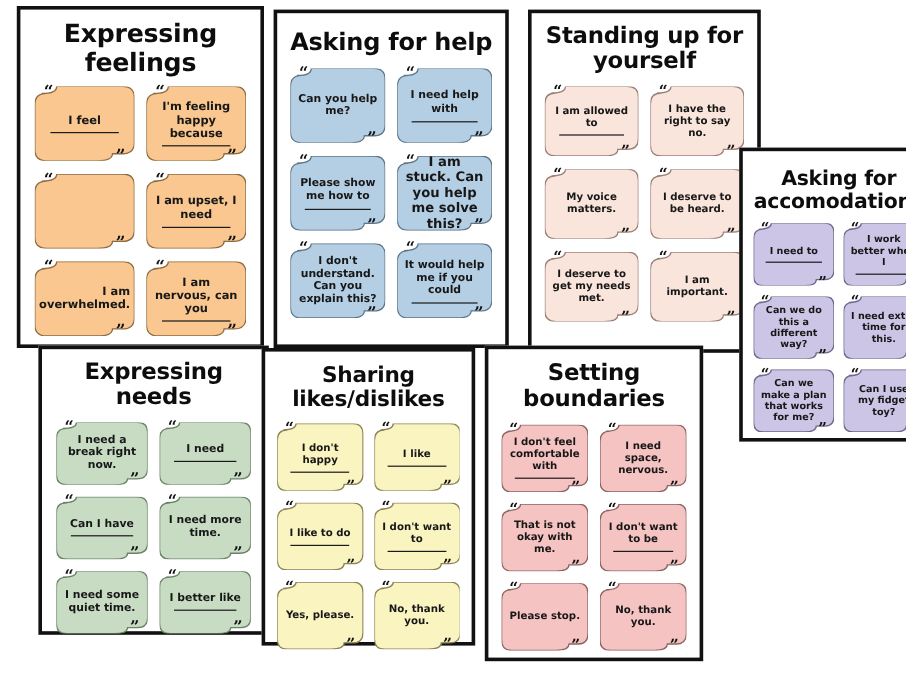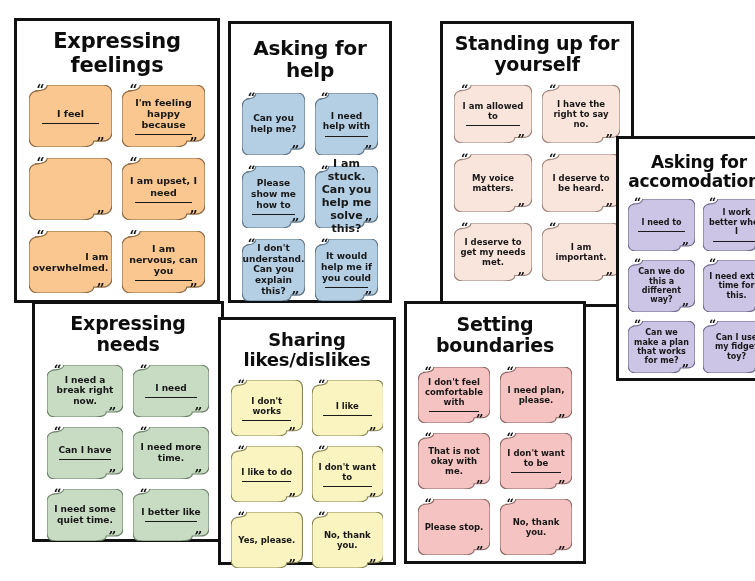--- a/index.html
+++ b/index.html
@@ -11,21 +11,20 @@
     width: 755px;
     height: 581px;
     position: relative;
     overflow: hidden;
     font-family: "DejaVu Sans", sans-serif;
   }
 
   .stage {
     position: absolute;
     inset: 0;
-    margin-top: 13px;
   }
 
   
   .card {
     position: absolute;
     background: #ffffff;
     border: 3px solid #111111;
     box-sizing: border-box;
     display: flex;
     flex-direction: column;
@@ -170,21 +169,21 @@
           <span class="q-open" style="font-size: 14px;">“</span>
           <span class="q-close" style="font-size: 14px;">”</span>
           <div class="bubble-inner">
             <div class="bubble-text" style="font-size: 9.5px;">I am nervous, can you</div>
             <div class="bubble-rule"></div>
           </div>
         </div>
       </div>
   </div>
 
-  <div class="card" id="card-1" style="left:228px; top:8px; width:164px; height:282px; z-index:2;">
+  <div class="card" id="card-1" style="left:228px; top:8px; width:196px; height:282px; z-index:2;">
     <div class="card-title" style="font-size:20px; margin-top:13px; width:92%;">Asking for help</div>
     <div class="bubble-grid" style="margin-top:11px; padding:0 11px; gap:11px 10px;">
         <div class="bubble" style="height: 62px;">
           <svg class="bubble-shape" viewBox="0 0 76 58" preserveAspectRatio="none">
             <path d="M 9 5.5 L 5.32 5.5 Q 16.72 5.5 16.72 0 L 67 0 Q 76 0 76 9 L 76 43.5 Q 76 52.5 67 52.5 L 59.28000000000001 52.5 Q 59.28000000000001 58 47.88000000000001 58 L 9 58 Q 0 58 0 49 L 0 14.5 Q 0 5.5 9 5.5 Z" fill="#B4CEE3" stroke="#5E7587" stroke-width="1.1" vector-effect="non-scaling-stroke"></path>
           </svg>
           <span class="q-open" style="font-size: 13.5px;">“</span>
           <span class="q-close" style="font-size: 13.5px;">”</span>
           <div class="bubble-inner">
             <div class="bubble-text" style="font-size: 9px;">Can you help me?</div>
@@ -375,31 +374,31 @@
           <span class="q-open" style="font-size: 13.5px;">“</span>
           <span class="q-close" style="font-size: 13.5px;">”</span>
           <div class="bubble-inner">
             <div class="bubble-text" style="font-size: 9px;">I better like</div>
             <div class="bubble-rule"></div>
           </div>
         </div>
       </div>
   </div>
 
-  <div class="card" id="card-5" style="left:218px; top:304px; width:178px; height:248px; z-index:6;">
+  <div class="card" id="card-5" style="left:218px; top:290px; width:178px; height:248px; z-index:6;">
     <div class="card-title" style="font-size:18px; margin-top:10px; width:92%;">Sharing likes/dislikes</div>
     <div class="bubble-grid" style="margin-top:10px; padding:0 10px; gap:10px 9px;">
         <div class="bubble" style="height: 56px;">
           <svg class="bubble-shape" viewBox="0 0 76 58" preserveAspectRatio="none">
             <path d="M 9 5.5 L 5.32 5.5 Q 16.72 5.5 16.72 0 L 67 0 Q 76 0 76 9 L 76 43.5 Q 76 52.5 67 52.5 L 59.28000000000001 52.5 Q 59.28000000000001 58 47.88000000000001 58 L 9 58 Q 0 58 0 49 L 0 14.5 Q 0 5.5 9 5.5 Z" fill="#FAF4C0" stroke="#8A8456" stroke-width="1.1" vector-effect="non-scaling-stroke"></path>
           </svg>
           <span class="q-open" style="font-size: 13px;">“</span>
           <span class="q-close" style="font-size: 13px;">”</span>
           <div class="bubble-inner">
-            <div class="bubble-text" style="font-size: 8.5px;">I don't works</div>
+            <div class="bubble-text" style="font-size: 8.5px;">I don't happy</div>
             <div class="bubble-rule"></div>
           </div>
         </div>
         <div class="bubble" style="height: 56px;">
           <svg class="bubble-shape" viewBox="0 0 76 58" preserveAspectRatio="none">
             <path d="M 9 5.5 L 5.32 5.5 Q 16.72 5.5 16.72 0 L 67 0 Q 76 0 76 9 L 76 43.5 Q 76 52.5 67 52.5 L 59.28000000000001 52.5 Q 59.28000000000001 58 47.88000000000001 58 L 9 58 Q 0 58 0 49 L 0 14.5 Q 0 5.5 9 5.5 Z" fill="#FAF4C0" stroke="#8A8456" stroke-width="1.1" vector-effect="non-scaling-stroke"></path>
           </svg>
           <span class="q-open" style="font-size: 13px;">“</span>
           <span class="q-close" style="font-size: 13px;">”</span>
           <div class="bubble-inner">
@@ -466,21 +465,21 @@
             <div class="bubble-rule"></div>
           </div>
         </div>
         <div class="bubble" style="height: 56px;">
           <svg class="bubble-shape" viewBox="0 0 76 58" preserveAspectRatio="none">
             <path d="M 9 5.5 L 5.32 5.5 Q 16.72 5.5 16.72 0 L 67 0 Q 76 0 76 9 L 76 43.5 Q 76 52.5 67 52.5 L 59.28000000000001 52.5 Q 59.28000000000001 58 47.88000000000001 58 L 9 58 Q 0 58 0 49 L 0 14.5 Q 0 5.5 9 5.5 Z" fill="#F5C4C2" stroke="#8C6462" stroke-width="1.1" vector-effect="non-scaling-stroke"></path>
           </svg>
           <span class="q-open" style="font-size: 13px;">“</span>
           <span class="q-close" style="font-size: 13px;">”</span>
           <div class="bubble-inner">
-            <div class="bubble-text" style="font-size: 8.5px;">I need plan, please.</div>
+            <div class="bubble-text" style="font-size: 8.5px;">I need space, nervous.</div>
           </div>
         </div>
         <div class="bubble" style="height: 56px;">
           <svg class="bubble-shape" viewBox="0 0 76 58" preserveAspectRatio="none">
             <path d="M 9 5.5 L 5.32 5.5 Q 16.72 5.5 16.72 0 L 67 0 Q 76 0 76 9 L 76 43.5 Q 76 52.5 67 52.5 L 59.28000000000001 52.5 Q 59.28000000000001 58 47.88000000000001 58 L 9 58 Q 0 58 0 49 L 0 14.5 Q 0 5.5 9 5.5 Z" fill="#F5C4C2" stroke="#8C6462" stroke-width="1.1" vector-effect="non-scaling-stroke"></path>
           </svg>
           <span class="q-open" style="font-size: 13px;">“</span>
           <span class="q-close" style="font-size: 13px;">”</span>
           <div class="bubble-inner">
             <div class="bubble-text" style="font-size: 8.5px;">That is not okay with me.</div>

